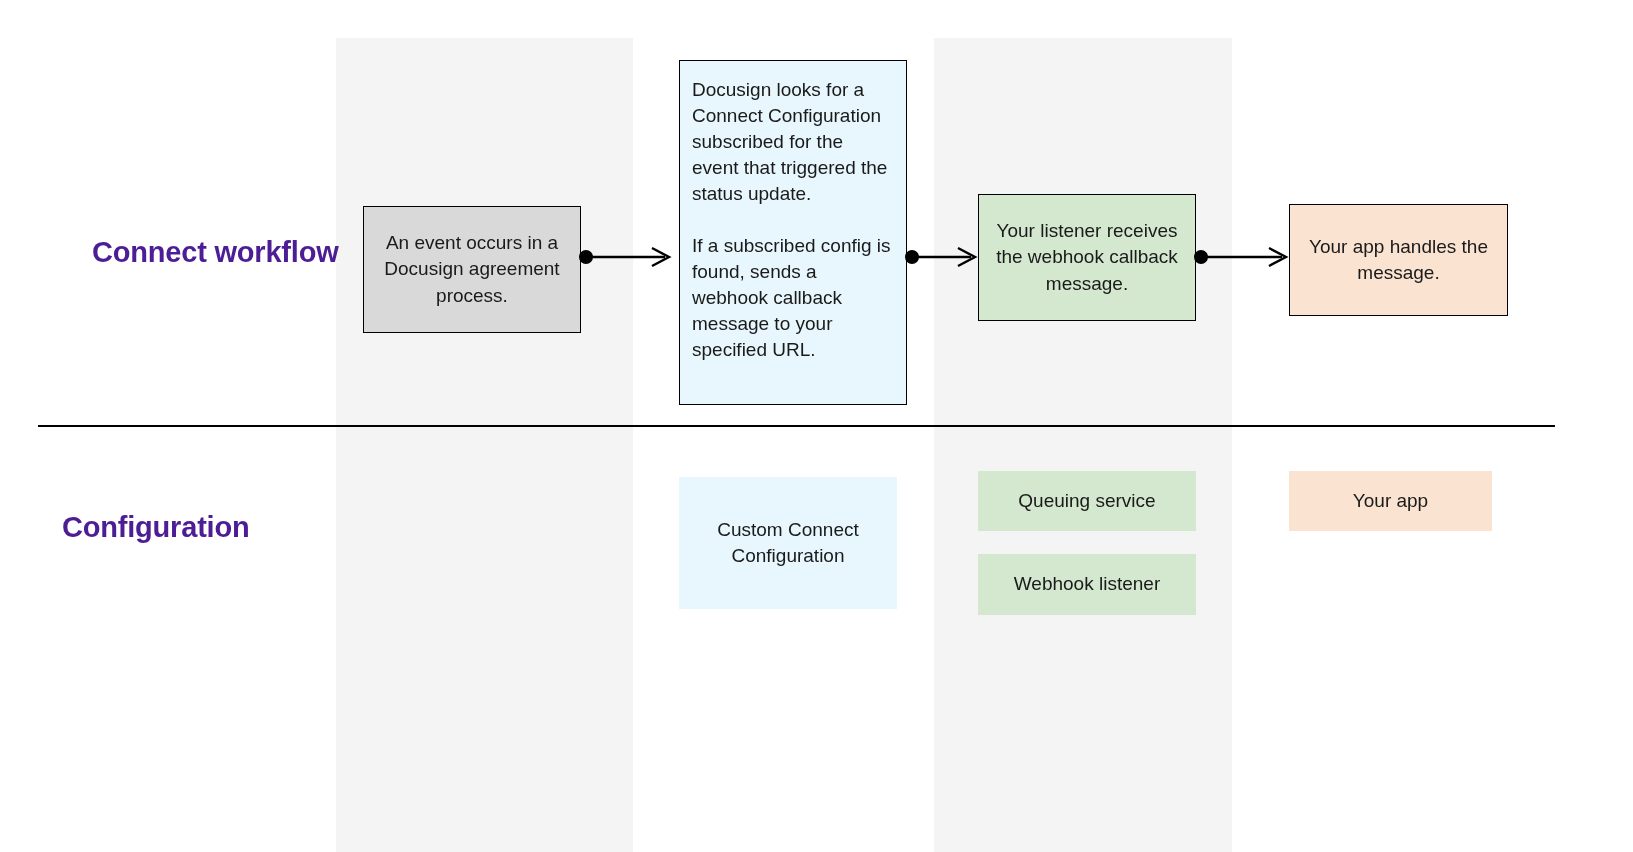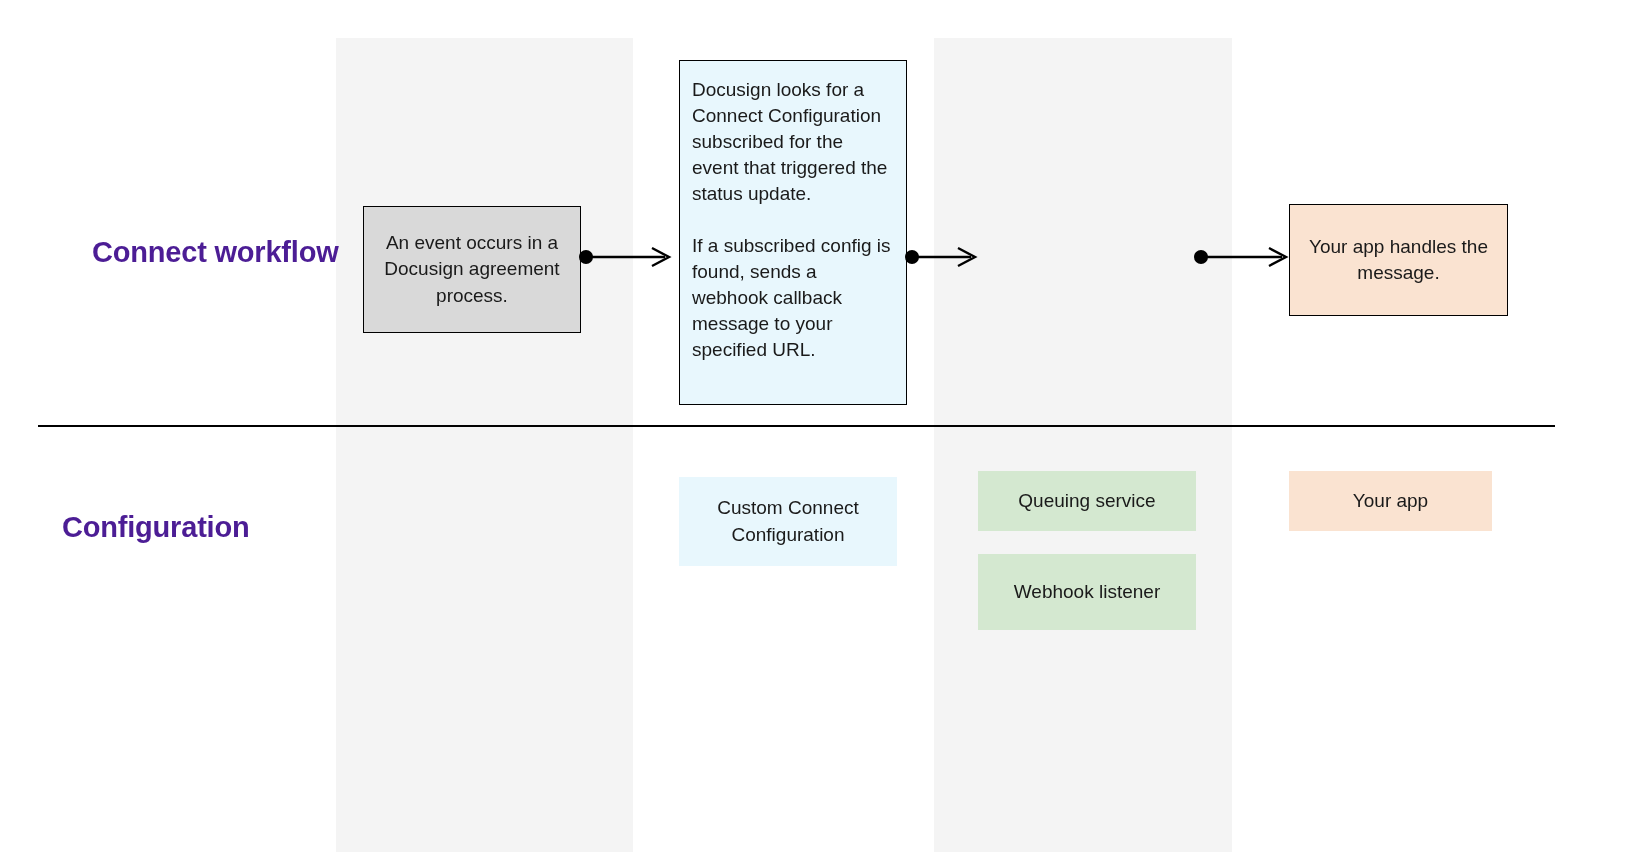--- a/index.html
+++ b/index.html
@@ -93,20 +93,23 @@
   <div class="node bordered align-left" style="left:679px; top:60px; width:228px; height:345px; background:#e8f7fd; font-size:19px;">
     <span class="node-text">Docusign looks for a Connect Configuration subscribed for the event that triggered the status update.
 
 If a subscribed config is found, sends a webhook callback message to your specified URL.</span>
   </div>
 
   <div class="node bordered" style="left:363px; top:206px; width:218px; height:127px; background:#d9d9d9; font-size:19px;">
     <span class="node-text">An event occurs in a Docusign agreement process.</span>
   </div>
 
+  <div class="node bordered" style="left:978px; top:194px; width:218px; height:127px; background:#d4e8d0; font-size:19px;">
+    <span class="node-text">Your listener receives the webhook callback message.</span>
+  </div>
 
   <div class="node bordered" style="left:1289px; top:204px; width:219px; height:112px; background:#fae3d1; font-size:19px;">
     <span class="node-text">Your app handles the message.</span>
   </div>
 
   <div class="connector" style="left:579px; top:245px; width:96px;">
     <svg width="96" height="24" viewBox="0 0 96 24">
       <circle cx="7" cy="12" r="7" fill="#000000"></circle>
       <line x1="7" y1="12" x2="86" y2="12" stroke="#000000" stroke-width="2.4"></line>
       <path d="M73 3 L90 12 L73 21" fill="none" stroke="#000000" stroke-width="2.4"></path>
@@ -122,29 +125,29 @@
   </div>
 
   <div class="connector" style="left:1194px; top:245px; width:98px;">
     <svg width="98" height="24" viewBox="0 0 98 24">
       <circle cx="7" cy="12" r="7" fill="#000000"></circle>
       <line x1="7" y1="12" x2="88" y2="12" stroke="#000000" stroke-width="2.4"></line>
       <path d="M75 3 L92 12 L75 21" fill="none" stroke="#000000" stroke-width="2.4"></path>
     </svg>
   </div>
 
-  <div class="node" style="left:679px; top:477px; width:218px; height:89px; background:#e8f7fd; font-size:19px;">
+  <div class="node" style="left:679px; top:477px; width:218px; height:132px; background:#e8f7fd; font-size:19px;">
     <span class="node-text">Custom Connect Configuration</span>
   </div>
 
   <div class="node" style="left:978px; top:471px; width:218px; height:60px; background:#d4e8d0; font-size:19px;align-items:center;">
     <span class="node-text">Queuing service</span>
   </div>
 
-  <div class="node" style="left:978px; top:554px; width:218px; height:76px; background:#d4e8d0; font-size:19px;">
+  <div class="node" style="left:978px; top:554px; width:218px; height:61px; background:#d4e8d0; font-size:19px;">
     <span class="node-text">Webhook listener</span>
   </div>
 
   <div class="node" style="left:1289px; top:471px; width:203px; height:60px; background:#fae3d1; font-size:19px;">
     <span class="node-text">Your app</span>
   </div>
 
 </div>
 
 </body></html>

